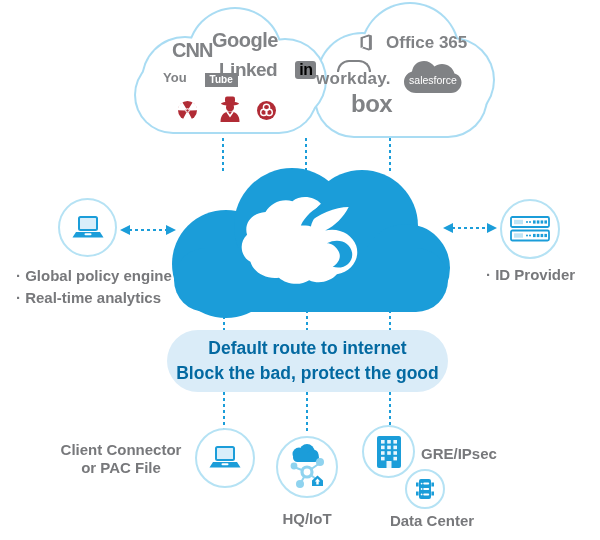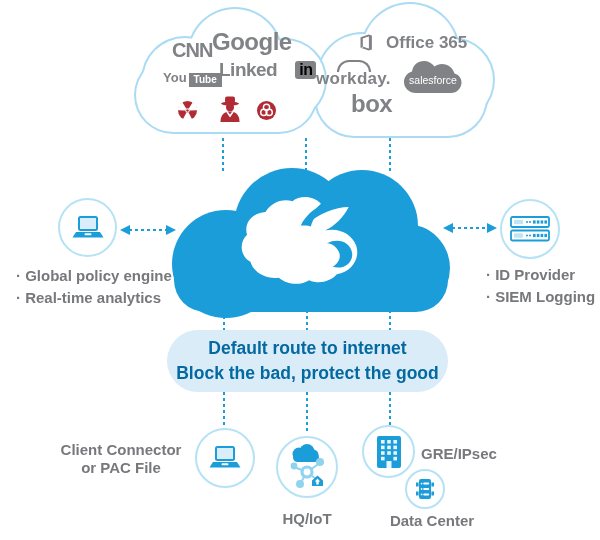--- a/index.html
+++ b/index.html
@@ -20,22 +20,22 @@
   .right{text-align:center;}
 
   
   #banner{position:absolute;left:167px;top:330px;width:281px;height:62px;border-radius:31px;
           background:#DAECF8;display:flex;flex-direction:column;align-items:center;justify-content:center;
           color:#0369a1;font-weight:bold;font-size:17.5px;line-height:25px;}
 
   
   .logo{position:absolute;color:#808285;white-space:nowrap;line-height:1;}
   .cnn{font-size:20px;font-weight:bold;letter-spacing:-1px;}
-  .google{font-size:24px;font-weight:bold;letter-spacing:-0.5px;}
-  .yt{display:flex;align-items:center;gap:2px;font-size:13px;font-weight:bold;}
+  .google{font-size:20px;font-weight:bold;letter-spacing:-0.5px;}
+  .yt{display:flex;align-items:center;gap:18px;font-size:13px;font-weight:bold;}
   .yt-badge{background:#808285;color:#fff;border-radius:0;padding:2px 5px;font-size:10px;margin-top:6px;}
   .li{display:flex;align-items:center;gap:18px;font-size:19px;font-weight:bold;letter-spacing:-0.5px;}
   .li-badge{background:#808285;color:#000000;border-radius:3px;padding:1px 4px;font-size:16px;}
   .office{display:flex;align-items:center;gap:12px;font-size:17px;font-weight:bold;}
   .workday{padding-top:10px;font-size:17px;font-weight:bold;letter-spacing:0.3px;}
   .workday-arc{position:absolute;left:21px;top:0;width:34px;height:12px;border:2.5px solid #808285;
                border-bottom:none;border-radius:17px 17px 0 0;box-sizing:border-box;}
   .box-logo{font-size:24px;font-weight:bold;letter-spacing:-0.5px;}
 </style>
 </head>
@@ -223,21 +223,20 @@
           <rect x="23" y="4.4" width="2.6" height="3.2"></rect>
             <rect x="26.8" y="4.4" width="2.6" height="3.2"></rect>
           <rect x="30.6" y="4.4" width="2.6" height="3.2"></rect>
             <rect x="34.4" y="4.4" width="2.6" height="3.2"></rect>
         </g>
       </g>
     </svg>
   </div>
   <div class="label" style="left:486px;top:264px;">
     <div>· ID Provider</div>
-    <div>· SIEM Logging</div>
   </div>
 
   <div id="banner">
     <div>Default route to internet</div>
     <div>Block the bad, protect the good</div>
   </div>
 
   <div class="label small-lh right" style="left:55px;top:441px;width:132px;">
     <div>Client Connector</div>
     <div>or PAC File</div>

